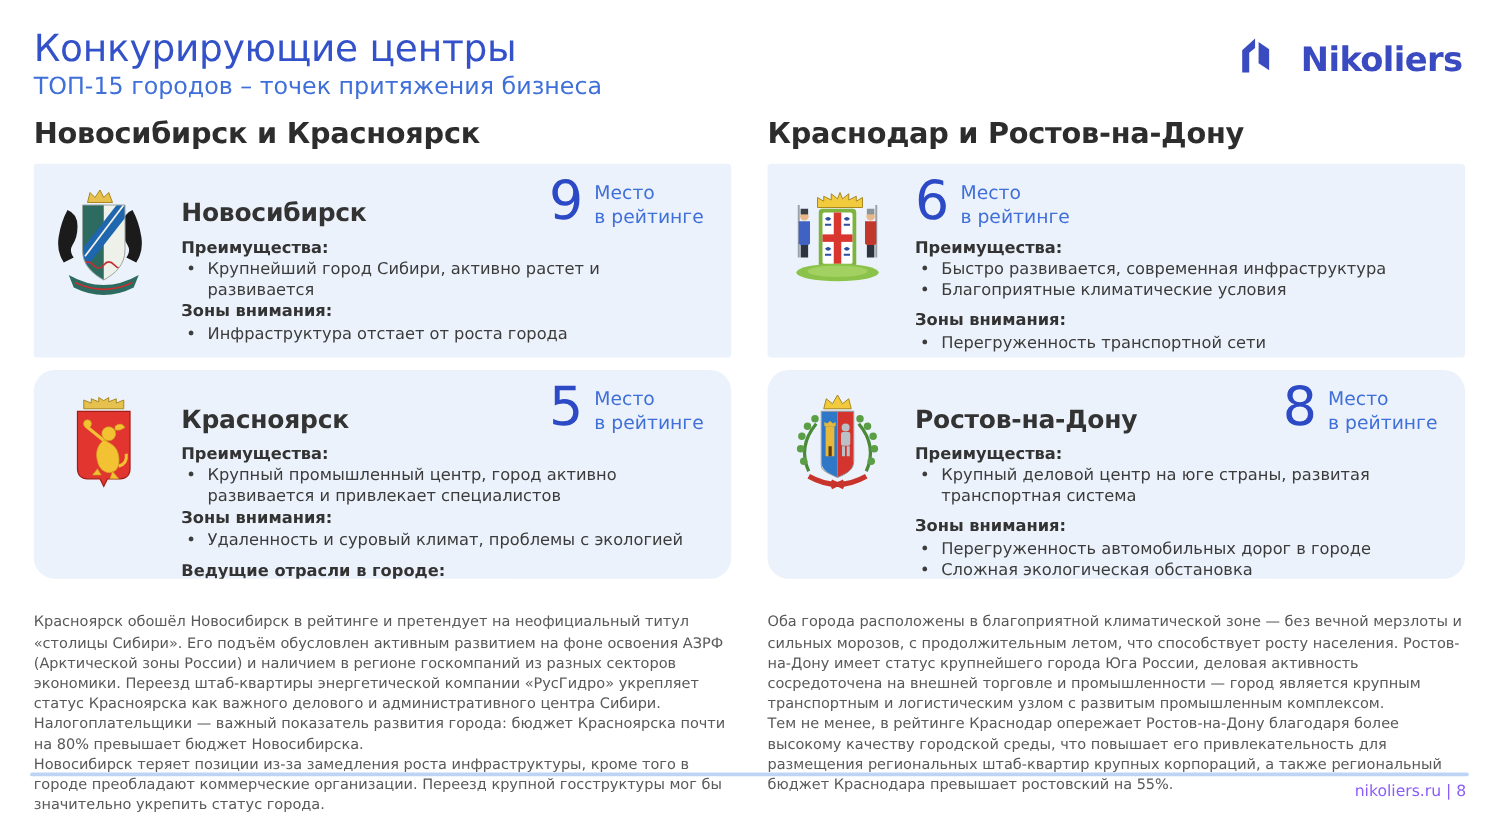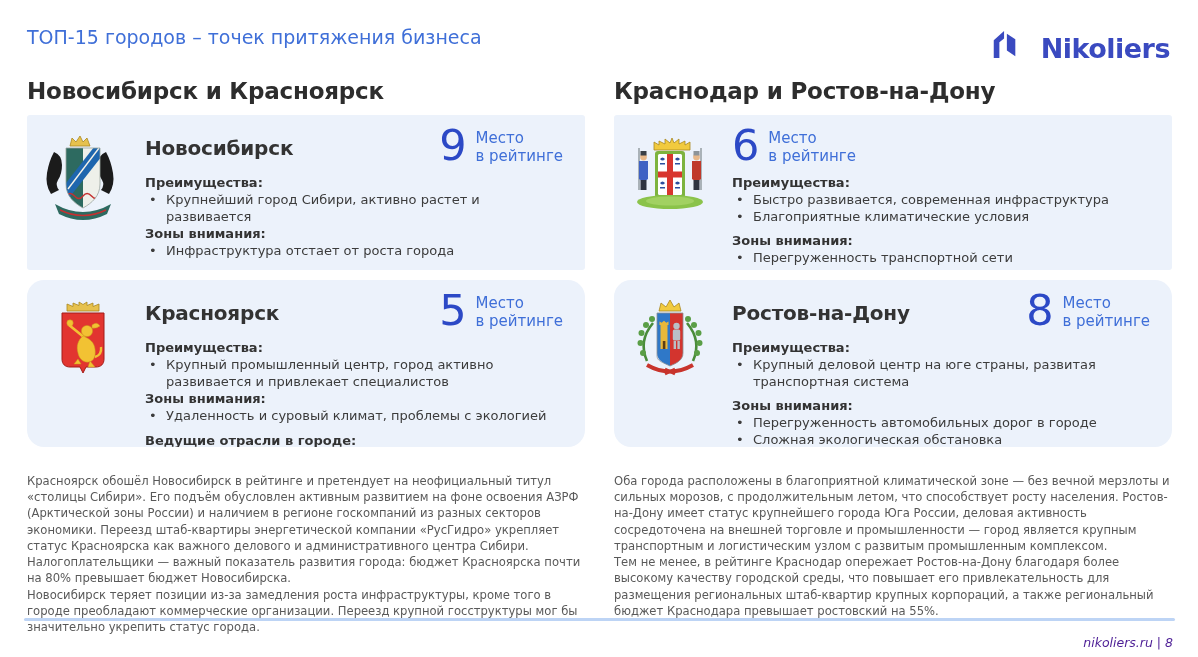--- a/index.html
+++ b/index.html
@@ -18,47 +18,48 @@
   .columns { display:grid; grid-template-columns:1fr 1fr; column-gap:29px; margin-top:14px; }
   .section-title { font-size:23px; font-weight:700; color:#2d2d2d; margin-bottom:11px; letter-spacing:-0.2px; }
 
   
   .card { background:#ecf2fb; border-radius:3px; display:flex; padding:13px 16px 10px 13px; overflow:hidden; }
   .card-r1 { height:155px; margin-bottom:10px; }
   .card-r2 { height:167px;border-radius:17px; }
   .emblem { width:88px; flex-shrink:0; margin-right:17px; padding-top:2px; }
   .emblem svg { width:86px; height:96px; display:block; }
   .card-body { flex:1; min-width:0; }
-  .card-top { display:flex; justify-content:space-between; align-items:center; margin-bottom:8px;gap:44px; }
+  .card-top { display:flex; justify-content:space-between; align-items:flex-end; margin-bottom:8px;gap:44px; }
   .city-name { font-size:20px; font-weight:700; color:#333; letter-spacing:-0.2px; padding-top:3px; }
   .rank { display:flex; align-items:flex-start; gap:9px; margin-right:6px; }
   .rank-num { font-size:43px; line-height:0.82; color:#2c49c6; font-weight:400; }
   .rank-label { font-size:15px; color:#3f6fd8; line-height:1.22; padding-top:1px; }
   .lbl { font-size:13px; font-weight:700; color:#333; line-height:1.32; }
   .bullet { display:flex; font-size:13px; line-height:1.32; color:#3c3c3c; }
   .bullet-mark { width:21px; flex-shrink:0; padding-left:4px; color:#3c3c3c; }
   .bullet-text { flex:1; }
   .gap-above { margin-top:7px; }
   .industries-lbl { margin-top:8px; }
 
   
   .commentary { margin-top:26px; font-size:11.6px; line-height:1.4; color:#595959; }
   .commentary p { margin:0; }
 
   
   .footer-line { position:absolute; left:24px; right:23px; bottom:36px; height:3px; background:#bdd4f5; border-radius:2px; }
-  .footer-text { position:absolute; right:25px; bottom:7px; font-size:12.5px; color:#4c1d95;font-style:italic; }
+  .footer-text { position:absolute; right:25px; bottom:17px; font-size:12.5px; color:#8b5cf6; }
 </style>
 </head>
 <body>
 
 <div class="slide">
 
   <div class="header">
     <div>
+      <div class="page-title">Конкурирующие центры</div>
       <div class="page-subtitle">ТОП-15 городов – точек притяжения бизнеса</div>
     </div>
     <div class="logo">
       <span>
         <svg width="30" height="32" viewBox="0 0 32 34">
           <path d="M4 32 V13 L15 3 L15 11 L10 15 V32 Z" fill="#3a4ac0"></path>
           <path d="M18 6 L27 12 V30 L18 24 Z" fill="#3a4ac0"></path>
         </svg>
       </span>
       <span class="logo-text">Nikoliers</span>

